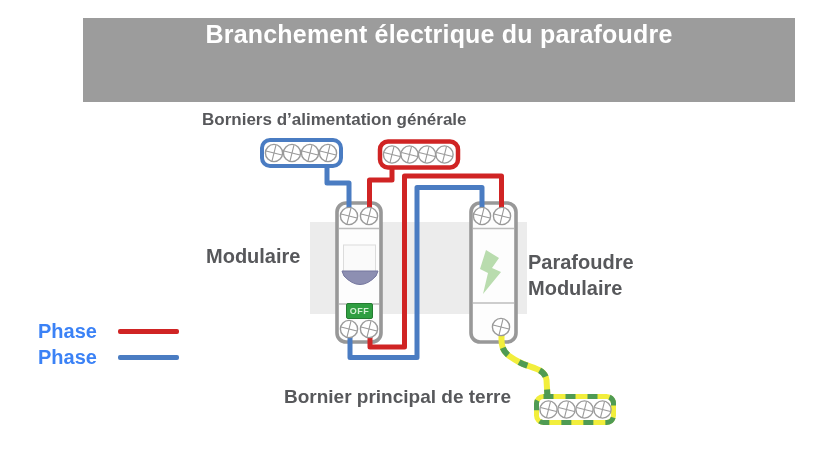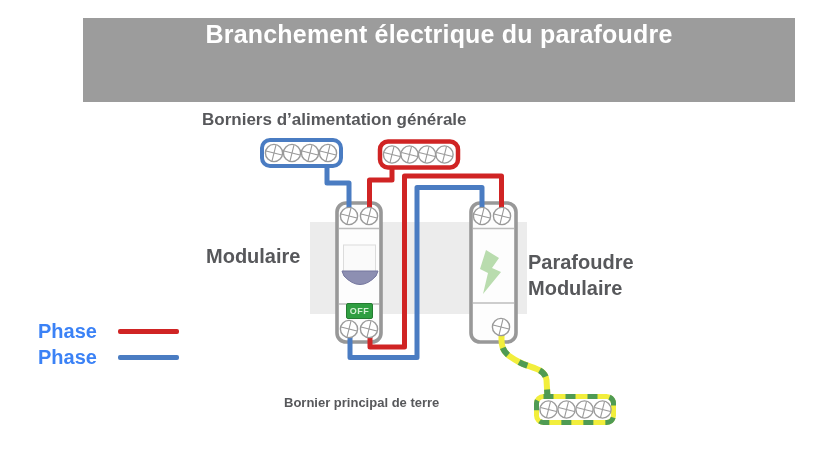--- a/index.html
+++ b/index.html
@@ -13,21 +13,21 @@
     position:absolute;z-index:2;left:83px;top:18px;width:712px;height:84px;
     background:#9c9c9c;color:#ffffff;text-align:center;font-weight:bold;
     font-size:25px;line-height:33px;box-sizing:border-box;
     letter-spacing:.2px;
   }
   .banner span{display:block;}
   .heading{left:202px;top:110px;font-size:17px;}
   .dev-label{font-size:20px;line-height:26px;}
   .disj-label{left:206px;top:243px;}
   .para-label{left:528px;top:230px;margin-top:19px;}
-  .terre-label{left:284px;top:395px;font-size:13px;}
+  .terre-label{left:284px;top:386px;font-size:19px;}
   .legend{position:absolute;z-index:2;left:38px;top:318px;}
   .legend-row{display:flex;align-items:center;height:26px;}
   .legend-row .lab{width:80px;font-weight:bold;font-size:20px;color:#3b82f6;}
   .lline{width:61px;height:5px;border-radius:2px;}
   .lline.phase{background:#d02424;}
   .lline.neutre{background:#4a7cc2;}
   .lline.terre{
     height:7px;
     background:repeating-linear-gradient(90deg,#f2ee3c 0 13px,#4f9b53 13px 25px);
   }

